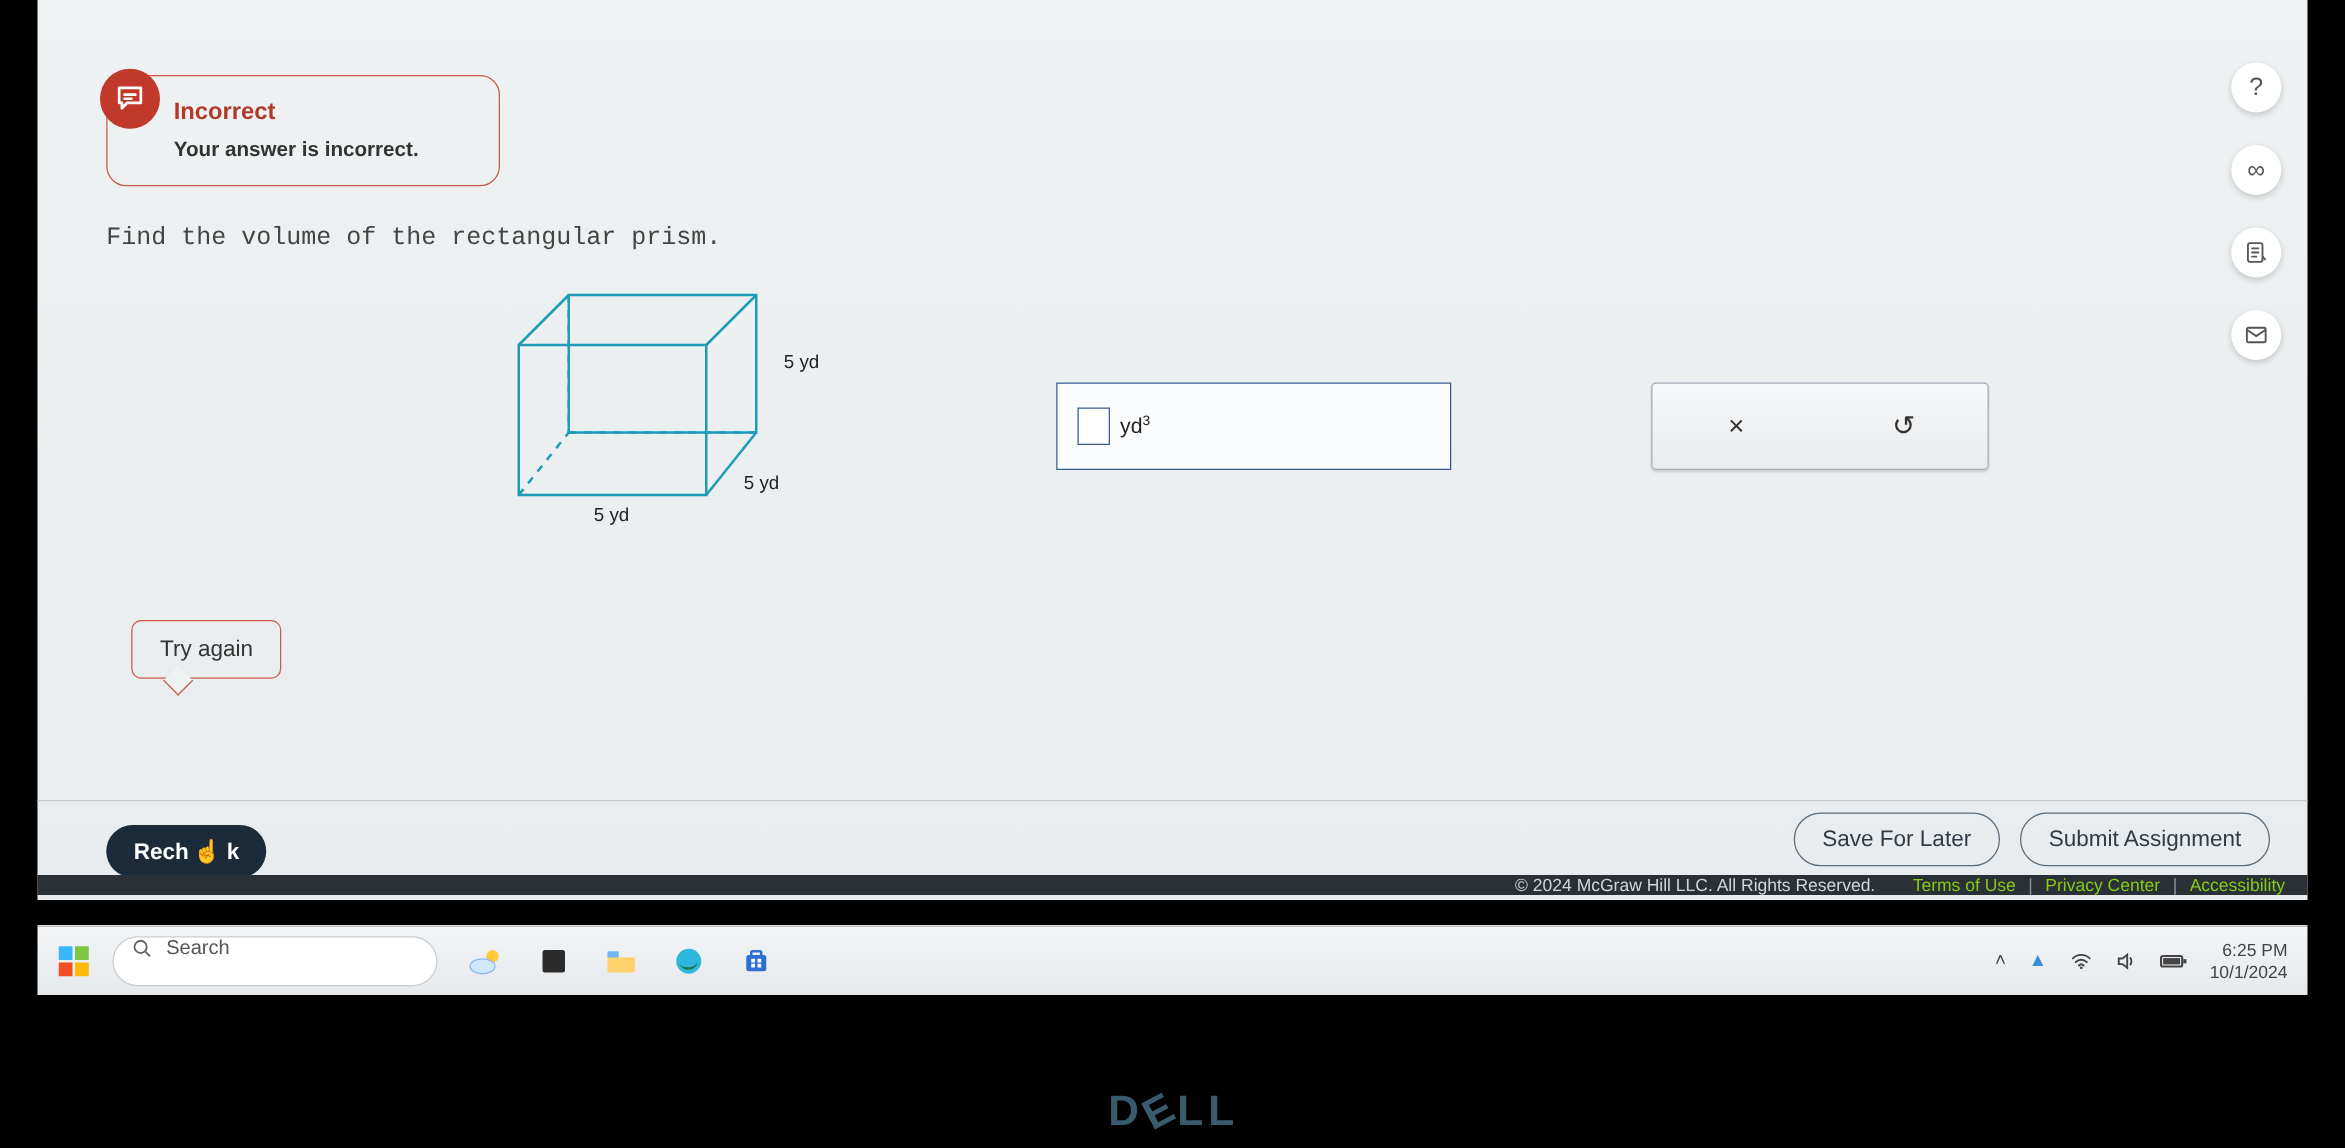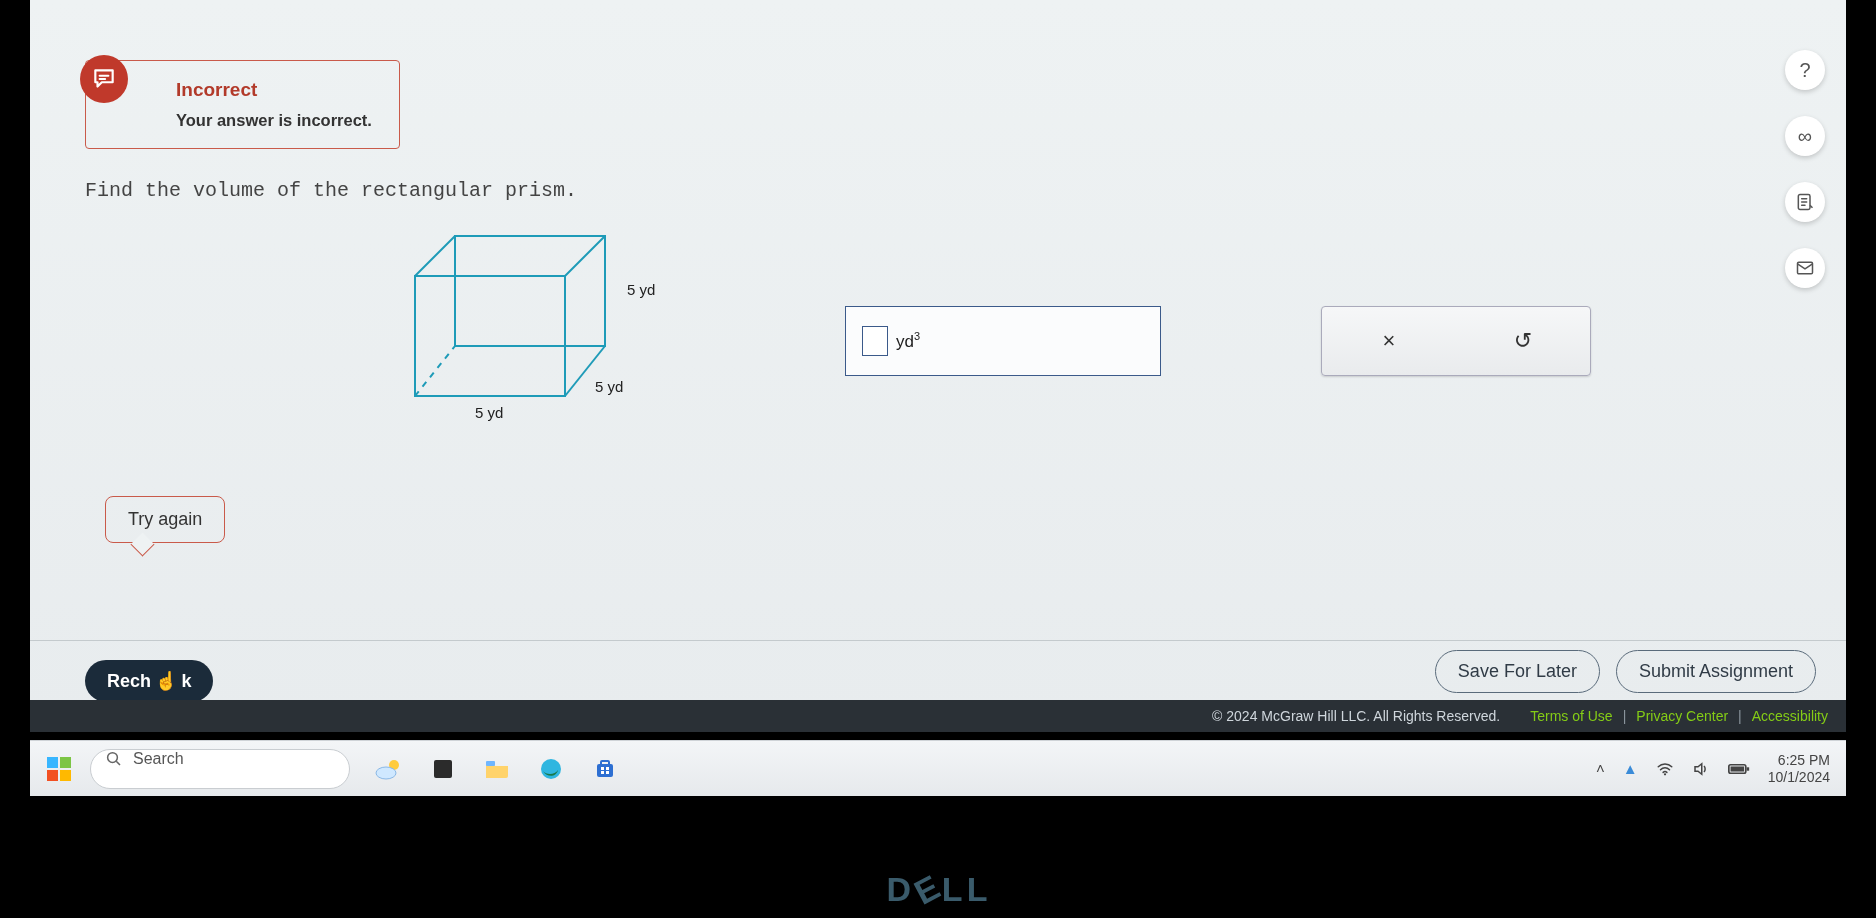--- a/index.html
+++ b/index.html
@@ -1,20 +1,20 @@
 <!DOCTYPE html>
 <html><head>
 <meta charset="utf-8">
 <style>
   * { box-sizing: border-box; margin: 0; padding: 0; }
   html, body { width: 1876px; height: 918px; font-family: Arial, Helvetica, sans-serif; overflow: hidden; background:#000; }
   .screen { position: relative; width: 1876px; height: 918px; background:#000; }
   .app-area { position: absolute; left: 30px; top: 0; width: 1816px; height: 720px; background: linear-gradient(180deg,#eef2f3 0%,#e8ecee 100%); }
   .content { position: absolute; left: 55px; top: 60px; right: 115px; }
-  .feedback-box { position: relative; border: 1.5px solid #c95a4a; border-radius: 4px; padding: 18px 22px 18px 90px; width: 315px; background: transparent; margin-bottom: 28px; }
+  .feedback-box { position: relative; border: 1.5px solid #c95a4a; border-radius: 16px; padding: 18px 22px 18px 53px; width: 315px; background: transparent; margin-bottom: 28px; }
   .feedback-icon { position: absolute; left: -6px; top: -6px; width: 48px; height: 48px; border-radius: 50%; background: #c0392b; display:flex; align-items:center; justify-content:center; }
   .feedback-icon svg { width: 26px; height: 26px; }
   .feedback-title { color: #b23a2a; font-weight: 700; font-size: 19px; margin-bottom: 10px; }
   .feedback-msg { color: #333; font-weight: 600; font-size: 16.5px; }
   .question { color: #444; font-size: 20px; margin: 30px 0 24px 0; font-family: Liberation Mono, monospace; }
   .work-row { display:flex; align-items:center; gap: 160px; margin-left: 320px; margin-top: 10px; }
   .prism-wrap { position: relative; width: 280px; height: 230px; }
   .prism-wrap svg { width: 220px; height: 190px; }
   .dim { position:absolute; font-size: 15px; color:#222; }
   .answer-box { border:1.5px solid #3b5a8a; background:#fbfcfd; width: 316px; height: 70px; display:flex; align-items:center; padding-left:16px; gap:8px; }
@@ -23,21 +23,21 @@
   .answer-unit sup { font-size:11px; }
   .tool-box { border:1px solid #aab; background:linear-gradient(#f6f7f8,#e9ebed); width: 270px; height: 70px; display:flex; align-items:center; justify-content:space-around; border-radius:4px; box-shadow: 0 1px 2px rgba(0,0,0,.15);}
   .tool-btn { width:40px; height:40px; display:flex; align-items:center; justify-content:center; font-size:22px; color:#333; cursor:pointer; border-radius:4px; }
   .try-again { position:relative; display:inline-block; margin-top: 40px; margin-left: 20px; border:1.5px solid #c95a4a; color:#333; font-size:18px; padding:12px 22px; border-radius:8px; background:transparent; cursor:pointer; }
   .try-again::after { content:''; position:absolute; left:28px; bottom:-11px; width:16px; height:16px; border-left:1.5px solid #c95a4a; border-bottom:1.5px solid #c95a4a; background:#eef2f3; transform:rotate(-45deg); }
   .recheck { position:absolute; left:55px; top:660px; background:#1b2b3a; color:#fff; font-size:18px; font-weight:600; padding:10px 22px; border-radius:22px; cursor:pointer; display:flex; align-items:center; gap:4px;}
   .hand { font-size:18px; }
   .hr { position:absolute; left:0; right:0; top:640px; height:1px; background:#c4cacd; }
   .action-btns { position:absolute; right:30px; top:650px; display:flex; gap:16px;align-items:flex-end; }
   .pill-btn { border:1.5px solid #5a6b7b; color:#303b46; background:transparent; padding:10px 22px; border-radius:24px; font-size:18px; cursor:pointer; }
-  .footer-bar { position:absolute; left:0; right:0; top:700px; height:32px; background:#2a3036; color:#cfd6dc; font-size:14px; display:flex; align-items:center; justify-content:flex-end; padding-right:18px; gap:10px; }
+  .footer-bar { position:absolute; left:0; right:0; top:700px; height:16px; background:#2a3036; color:#cfd6dc; font-size:14px; display:flex; align-items:center; justify-content:flex-end; padding-right:18px; gap:10px; }
   .footer-bar .sep { color:#8a949c; }
   .footer-bar a { color:#84cc16; text-decoration:none; }
   .side-dock { position:absolute; right:16px; top:50px; width:50px; display:flex; flex-direction:column; gap:26px; align-items:center; }
   .dock-btn { width:40px; height:40px; border-radius:50%; background:#fff; box-shadow:0 2px 5px rgba(0,0,0,.18); display:flex; align-items:center; justify-content:center; color:#555; font-size:20px; cursor:pointer; }
   .taskbar { position:absolute; left:30px; top:740px; width:1816px; height:56px; background:linear-gradient(#f3f5f7,#e6e9ec); border-top:1px solid #cfd3d7; display:flex; align-items:center; }
   .start-btn { width:46px; height:46px; margin-left:6px; display:flex; align-items:center; justify-content:center; cursor:pointer;}
   .win-logo { width:24px; height:24px; display:grid; grid-template-columns:1fr 1fr; grid-template-rows:1fr 1fr; gap:2px;}
   .win-logo div { background:#3a7bd5; }
   .win-logo div:nth-child(1){background:#38b6ff;} .win-logo div:nth-child(2){background:#7cc545;} .win-logo div:nth-child(3){background:#f25022;} .win-logo div:nth-child(4){background:#ffb900;}
   .search-box { margin-left:8px; width:260px; height:40px; border:1px solid #c9cdd1; border-radius:22px; background:#fff; display:flex; align-items:flex-start; padding:0 14px; gap:10px; color:#555;}

